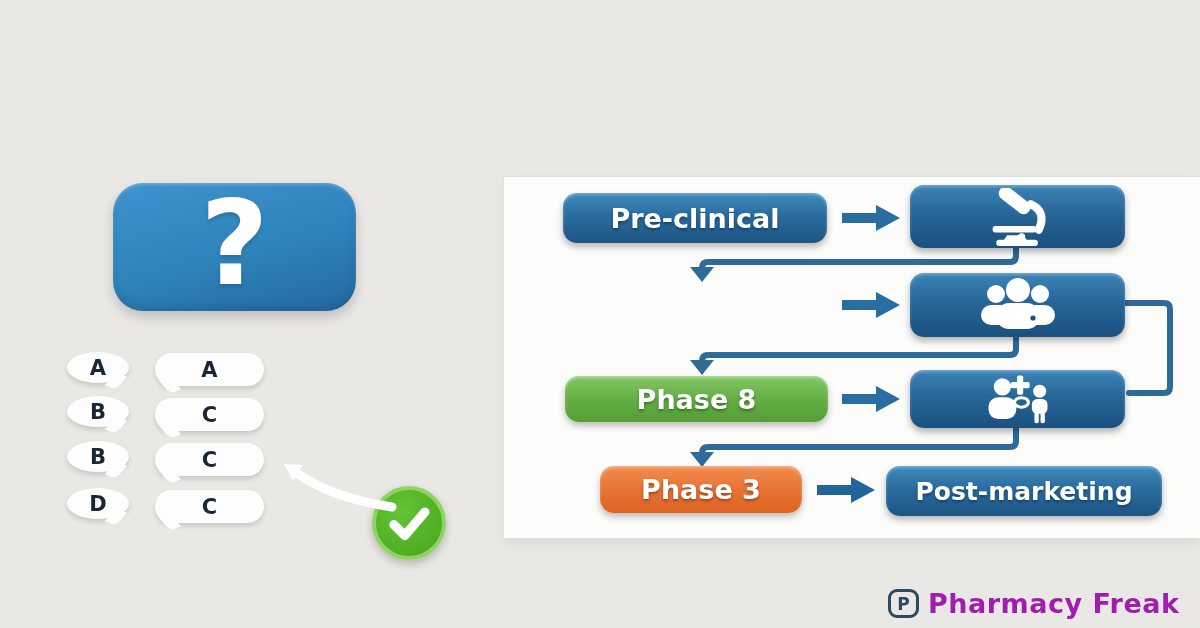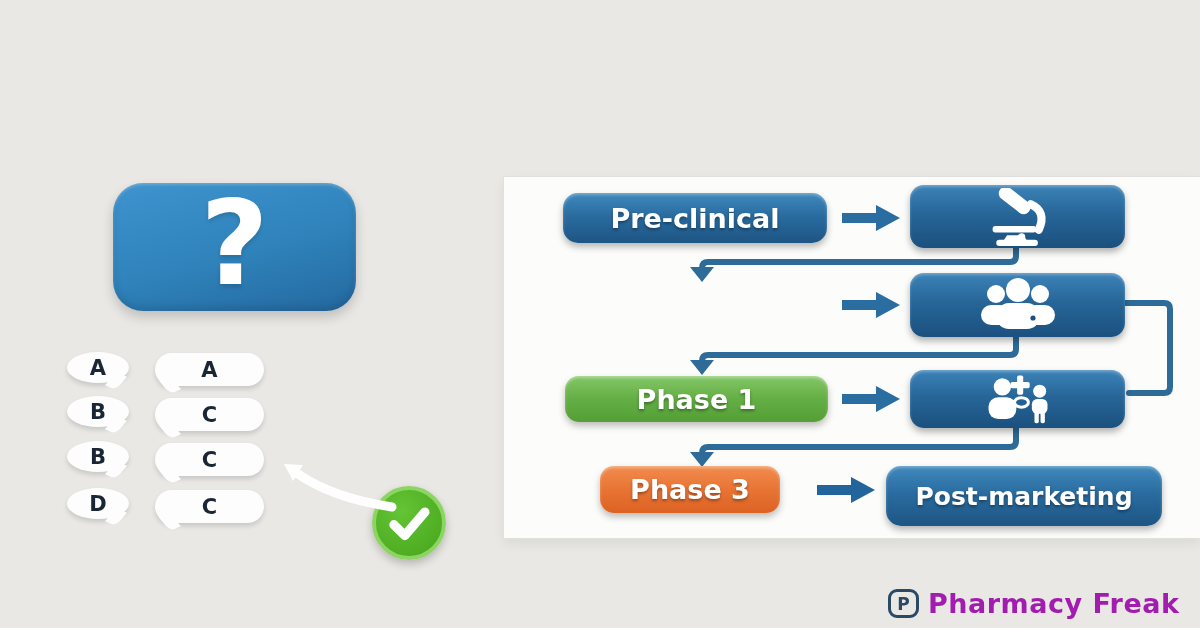--- a/index.html
+++ b/index.html
@@ -68,21 +68,20 @@
   .panel svg.connectors { position:absolute; left:0; top:0; z-index:1; }
   .fbox {
     position:absolute; z-index:2; border-radius:14px;
     display:flex; align-items:center; justify-content:center;
     color:#fff; font-weight:800; font-size:27px;
     text-shadow:0 2px 3px rgba(0,0,0,.35);
   }
   .fbox.blue {
     background:linear-gradient(180deg,#4089bd 0%,#2a6ca0 45%,#1d5583 100%);
     box-shadow:inset 0 2px 3px rgba(255,255,255,.3), 0 4px 7px rgba(0,0,0,.28);
-    border-radius:15px;
   }
   .fbox.orange {
     background:linear-gradient(180deg,#f18c4e 0%,#e87434 50%,#dd6222 100%);
     box-shadow:inset 0 2px 3px rgba(255,255,255,.35), 0 4px 7px rgba(0,0,0,.25);
   }
   .fbox.green {
     background:linear-gradient(180deg,#84c667 0%,#64af45 50%,#539f35 100%);
     box-shadow:inset 0 2px 3px rgba(255,255,255,.35), 0 4px 7px rgba(0,0,0,.25);
   }
   .ibox { position:absolute; z-index:2; border-radius:14px;
@@ -91,22 +90,22 @@
     display:flex; align-items:center; justify-content:center;
   }
   .blockarrow { position:absolute; z-index:2; }
   
   .b1 { left:59px;  top:16px;  width:264px; height:50px; }
   .i1 { left:406px; top:8px;   width:215px; height:63px; }
   .b2 { left:59px;  top:104px; width:264px; height:47px; }
   .i2 { left:406px; top:96px;  width:215px; height:64px; }
   .b3 { left:61px;  top:199px; width:263px; height:46px; }
   .i3 { left:406px; top:193px; width:215px; height:58px; }
-  .b4 { left:96px;  top:289px; width:180px; height:47px; }
-  .pm { left:382px; top:289px; width:276px; height:60px; font-size:25px; }
+  .b4 { left:96px;  top:289px; width:202px; height:47px; }
+  .pm { left:382px; top:289px; width:276px; height:50px; font-size:25px; }
   .a1 { left:338px; top:28px; }
   .a2 { left:338px; top:115px; }
   .a3 { left:338px; top:209px; }
   .a4 { left:311px; top:300px; }
   
   .brand { position:absolute; left:888px; top:588px; display:flex; align-items:center; }
   .brand-logo {
     width:31px; height:29px; border:3px solid #2b4964; border-radius:9px;
     display:flex; align-items:center; justify-content:center;
     color:#2b4964; font-size:17px; font-weight:800; margin-right:9px;
@@ -212,21 +211,21 @@
         <circle cx="70" cy="17" r="9"></circle>
         <circle cx="48" cy="13" r="12"></circle>
         <rect x="11" y="28" width="29" height="20" rx="10"></rect>
         <rect x="56" y="28" width="29" height="20" rx="10"></rect>
         <rect x="26" y="26" width="44" height="26" rx="13"></rect>
         <circle cx="63" cy="41" r="2.6" fill="#1b507e"></circle>
       </svg>
     </div>
 
     <div class="fbox green b3">
-      <span>Phase 1</span>
+      <span>Phase 8</span>
     </div>
     <svg class="blockarrow a3" width="58" height="26" viewBox="0 0 58 26">
       <polygon points="0,8 34,8 34,0 58,13 34,26 34,18 0,18" fill="#2a6da0"></polygon>
     </svg>
     <div class="ibox i3">
       <svg width="92" height="52" viewBox="0 0 96 60" fill="#ffffff">
         <circle cx="30" cy="16" r="10"></circle>
         <rect x="14" y="28" width="32" height="25" rx="11"></rect>
         <rect x="47" y="3" width="7" height="22" rx="2"></rect>
         <rect x="39.5" y="10.5" width="22" height="7" rx="2"></rect>

